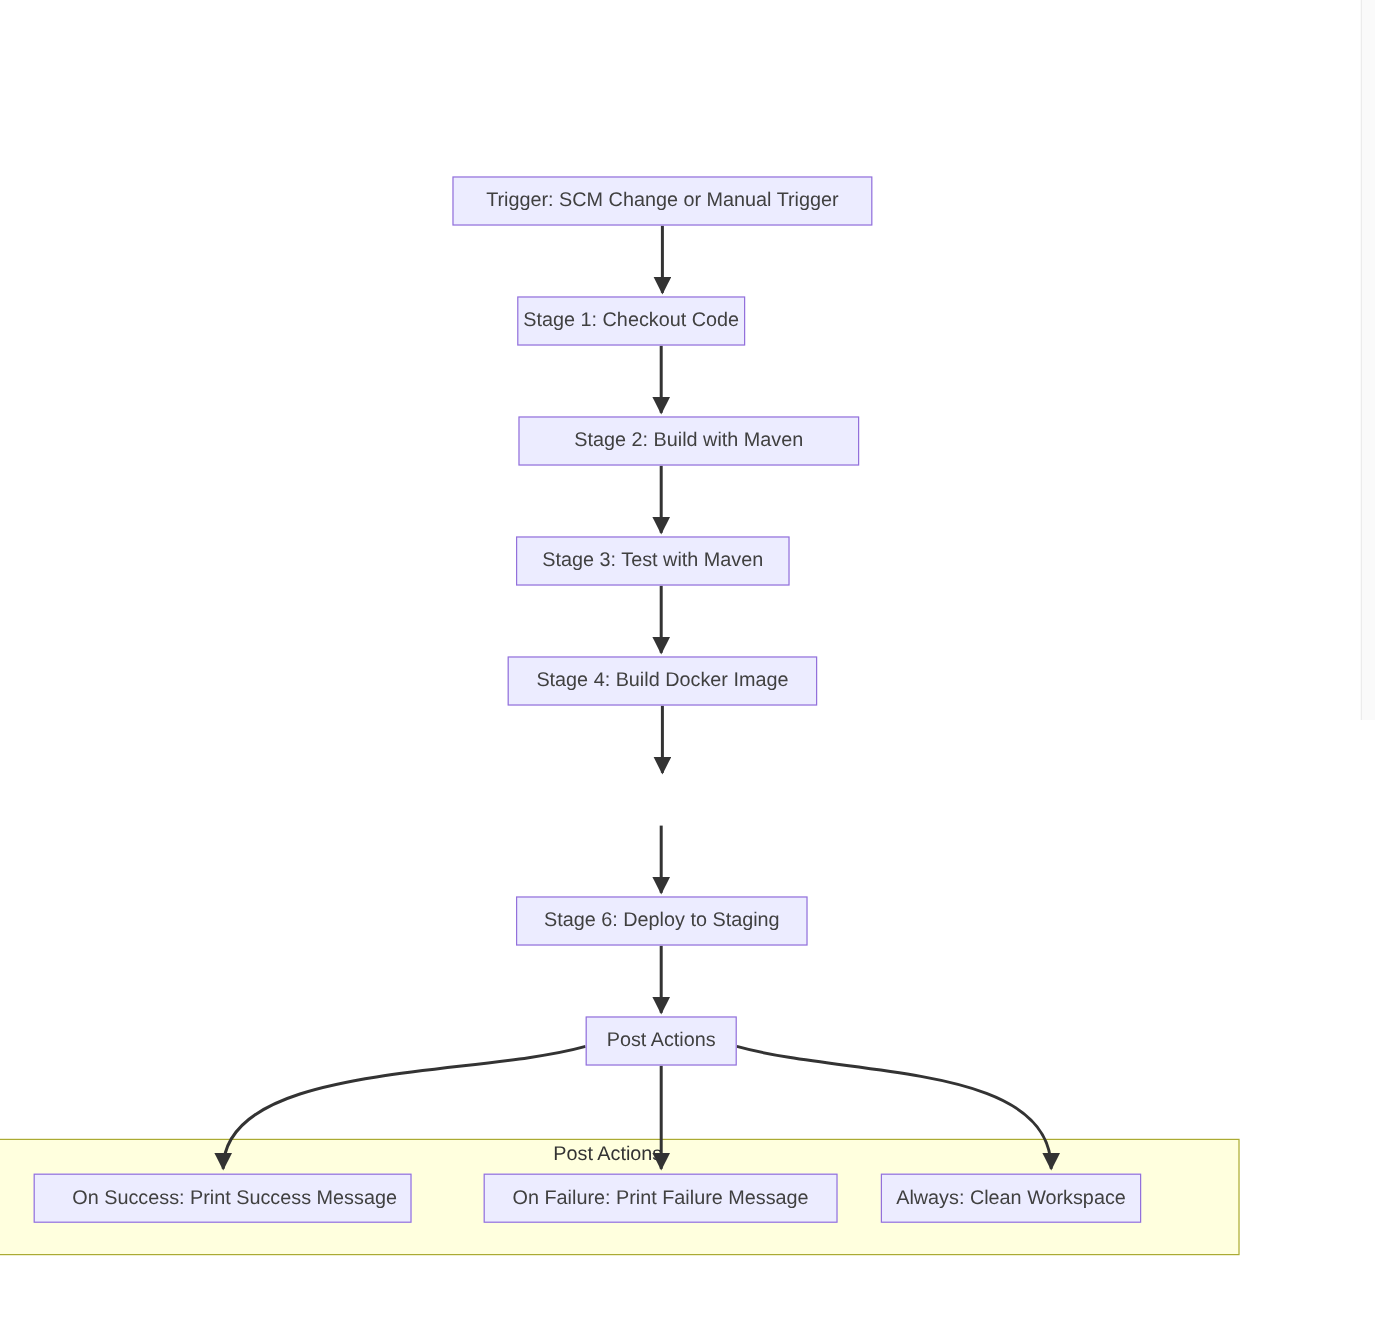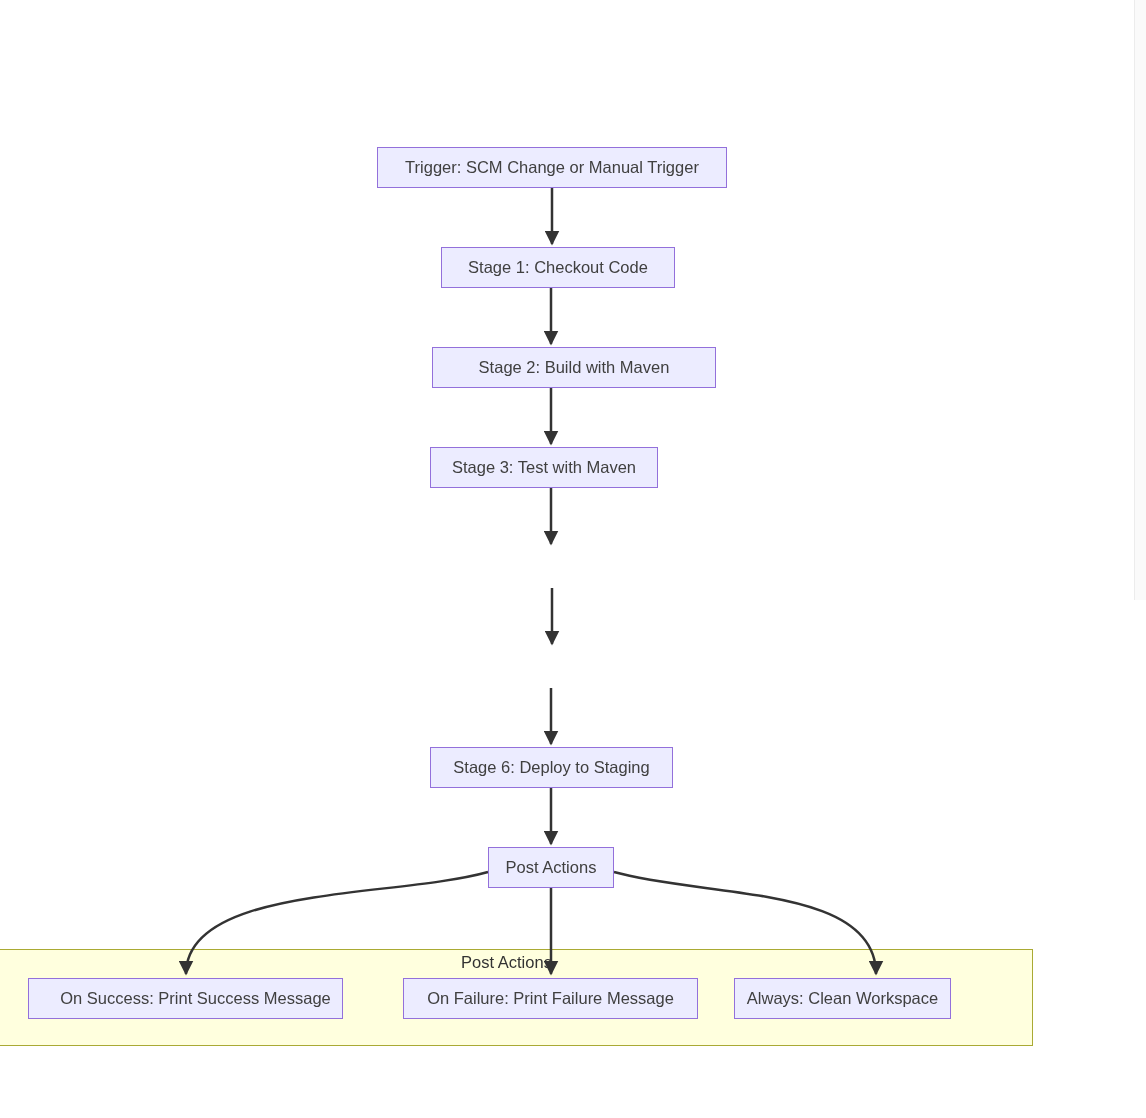--- a/index.html
+++ b/index.html
@@ -54,21 +54,21 @@
     display: flex;
     align-items: center;
     justify-content: center;
     font-size: 16.5px;
     color: #404040;
     white-space: nowrap;
     overflow: hidden;
     z-index: 3;
   }
   .n-trigger { left: 377px; top: 147px; width: 350px; }
-  .n-stage1  { left: 441px; top: 247px; width: 234px; }
+  .n-stage1  { left: 431px; top: 247px; width: 190px; }
   .n-stage2  { left: 432px; top: 347px; width: 284px; }
   .n-stage3  { left: 430px; top: 447px; width: 228px; }
   .n-stage4  { left: 423px; top: 547px; width: 258px; }
   .n-stage5  { left: 394px; top: 647px; width: 314px; }
   .n-stage6  { left: 430px; top: 747px; width: 243px; }
   .n-post    { left: 488px; top: 847px; width: 126px; }
   .n-success { left: 28px;  top: 978px; width: 315px; padding-left: 20px; }
   .n-failure { left: 403px; top: 978px; width: 295px; }
   .n-always  { left: 734px; top: 978px; width: 217px; }
   .scrollbar-track {
@@ -112,20 +112,21 @@
   </div>
 
   <div class="node n-trigger">Trigger: SCM Change or Manual Trigger</div>
 
   <div class="node n-stage1">Stage 1: Checkout Code</div>
 
   <div class="node n-stage2">Stage 2: Build with Maven</div>
 
   <div class="node n-stage3">Stage 3: Test with Maven</div>
 
+  <div class="node n-stage4">Stage 4: Build Docker Image</div>
 
 
   <div class="node n-stage6">Stage 6: Deploy to Staging</div>
 
   <div class="node n-post">Post Actions</div>
 
   <div class="node n-success">On Success: Print Success Message</div>
 
   <div class="node n-failure">On Failure: Print Failure Message</div>
 

